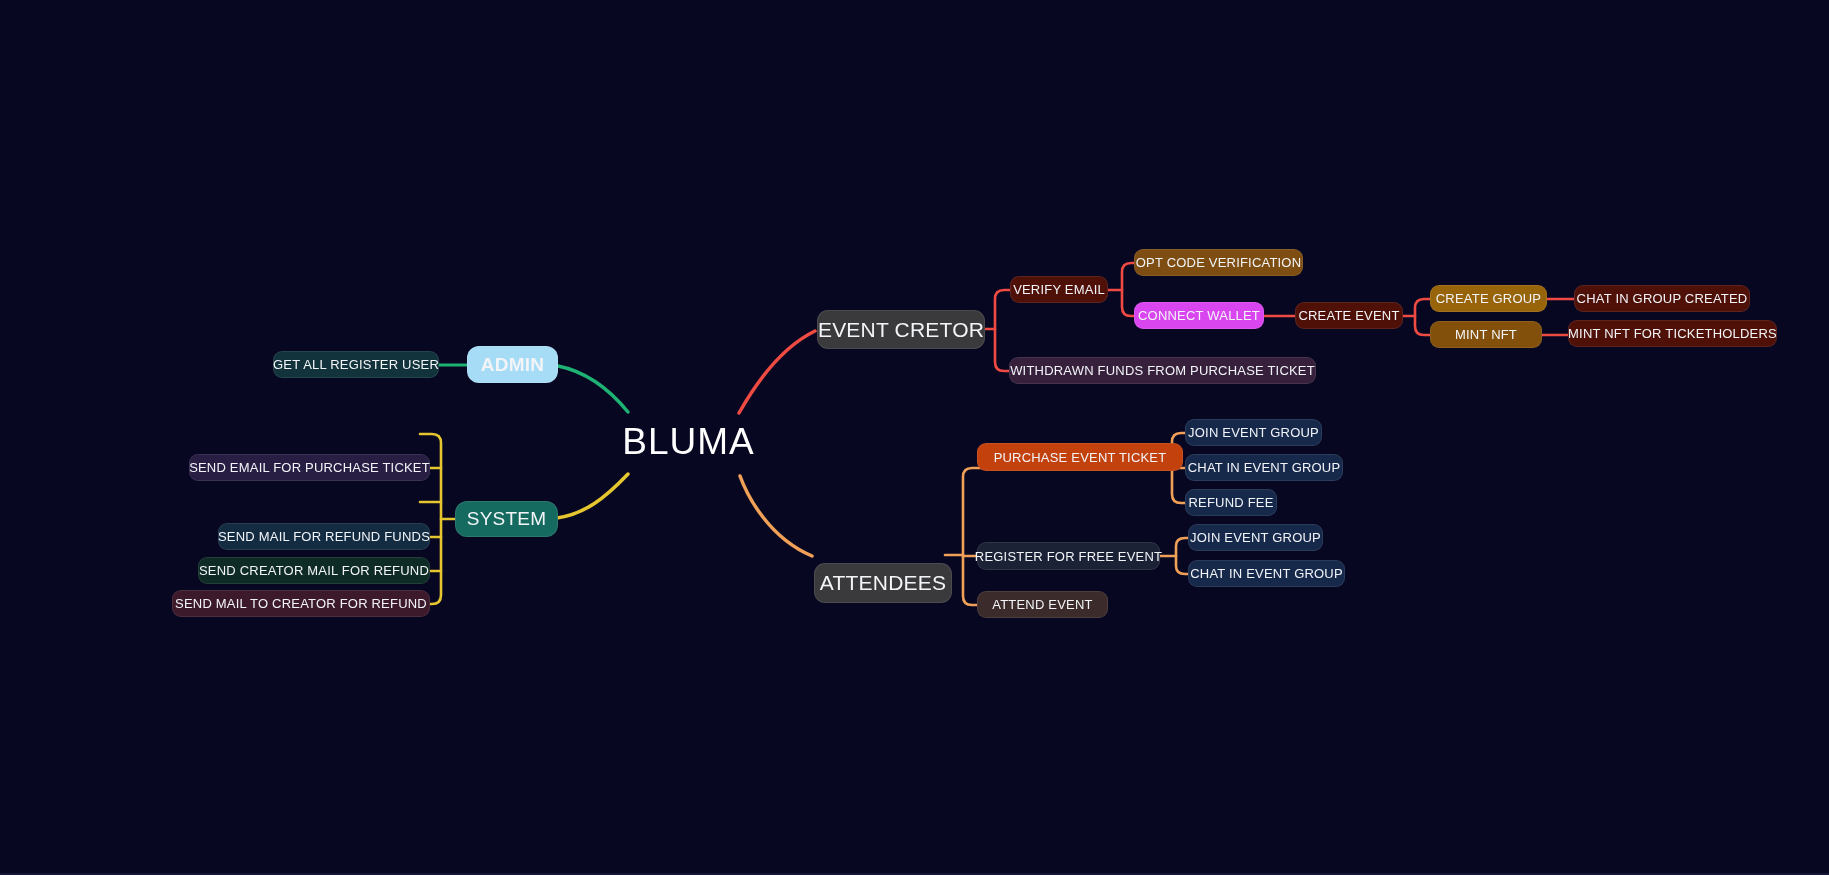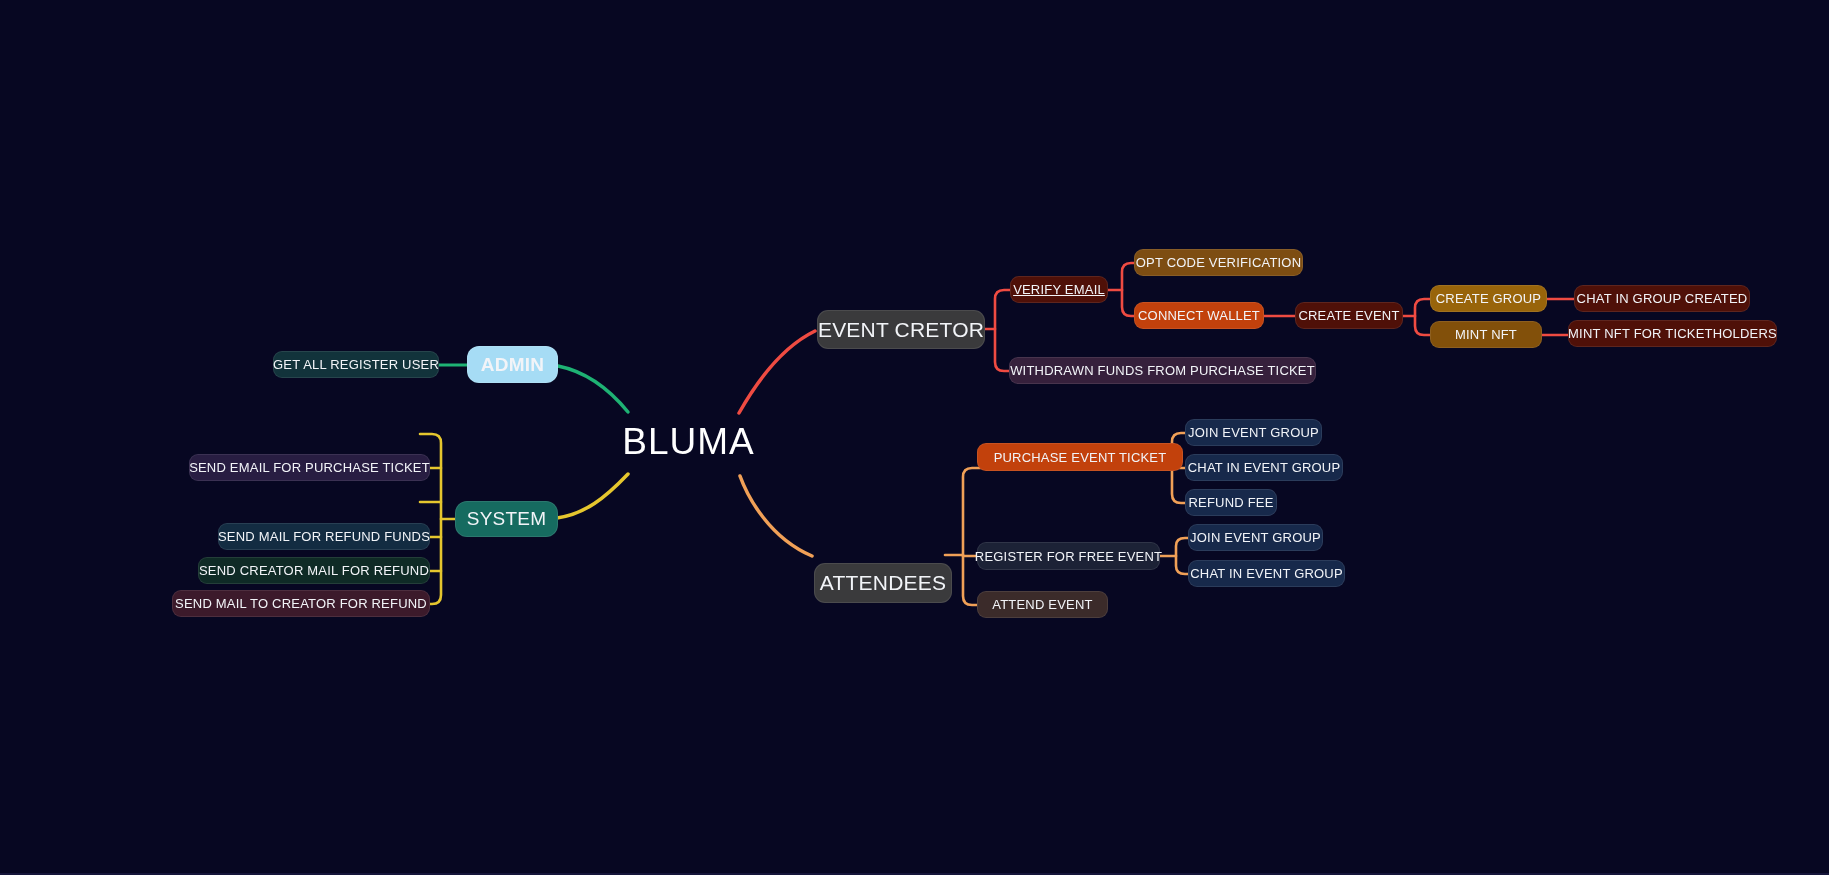--- a/index.html
+++ b/index.html
@@ -85,23 +85,23 @@
   <div class="node n-s" style="right: 1390px; top: 351px; width: 166px; background-color: rgb(18, 51, 59);">GET ALL REGISTER USER</div>
   <div class="node n-m t-dark" style="left: 467px; top: 346px; width: 91px; background-color: rgb(166, 220, 245);">ADMIN</div>
 
   <div class="node n-m" style="left: 455px; top: 501px; width: 103px; height: 36px; background-color: rgb(22, 107, 96);">SYSTEM</div>
   <div class="node n-s" style="right: 1399px; top: 454px; width: 241px; background-color: rgb(40, 29, 66);">SEND EMAIL FOR PURCHASE TICKET</div>
   <div class="node n-s" style="right: 1399px; top: 523px; width: 212px; background-color: rgb(19, 44, 66);">SEND MAIL FOR REFUND FUNDS</div>
   <div class="node n-s" style="right: 1399px; top: 557px; width: 232px; background-color: rgb(15, 43, 38);">SEND CREATOR MAIL FOR REFUND</div>
   <div class="node n-s" style="right: 1399px; top: 590px; width: 258px; background-color: rgb(60, 26, 43);">SEND MAIL TO CREATOR FOR REFUND</div>
 
   <div class="node n-l" style="left: 817px; top: 310px; width: 168px; height: 39px; background-color: rgb(58, 58, 60);">EVENT CRETOR</div>
-  <div class="node n-s" style="left: 1010px; top: 276px; width: 98px; background-color: rgb(79, 16, 8); text-decoration: underline;">VERIFY EMAIL</div>
+  <div class="node n-s" style="left: 1010px; top: 276px; width: 98px; background-color: rgb(79, 16, 8);">VERIFY EMAIL</div>
   <div class="node n-s" style="left: 1134px; top: 249px; width: 169px; background-color: rgb(125, 77, 18);">OPT CODE VERIFICATION</div>
-  <div class="node n-s" style="left: 1134px; top: 302px; width: 130px; background-color: #c2410c;">CONNECT WALLET</div>
+  <div class="node n-s" style="left: 1134px; top: 302px; width: 130px; background-color: #d946ef;">CONNECT WALLET</div>
   <div class="node n-s" style="left: 1295px; top: 302px; width: 108px; background-color: rgb(79, 16, 8); border-radius: 9px;">CREATE EVENT</div>
   <div class="node n-s" style="left: 1430px; top: 285px; width: 117px; background-color: rgb(152, 100, 10);">CREATE GROUP</div>
   <div class="node n-s" style="left: 1574px; top: 285px; width: 176px; background-color: rgb(79, 16, 8);">CHAT IN GROUP CREATED</div>
   <div class="node n-s" style="left: 1430px; top: 321px; width: 112px; background-color: rgb(130, 80, 10);">MINT NFT</div>
   <div class="node n-s" style="left: 1568px; top: 320px; width: 209px; background-color: rgb(79, 16, 8);">MINT NFT FOR TICKETHOLDERS</div>
   <div class="node n-s" style="left: 1009px; top: 357px; width: 307px; background-color: rgb(54, 32, 60);">WITHDRAWN FUNDS FROM PURCHASE TICKET</div>
 
   <div class="node n-l" style="left: 814px; top: 535px; width: 138px; background-color: rgb(58, 58, 60); margin-top: 28px;">ATTENDEES</div>
   <div class="node n-s" style="left: 977px; top: 443px; width: 206px; height: 28px; background-color: #c2410c;">PURCHASE EVENT TICKET</div>
   <div class="node n-s" style="left: 1185px; top: 419px; width: 137px; background-color: rgb(23, 41, 75);">JOIN EVENT GROUP</div>

